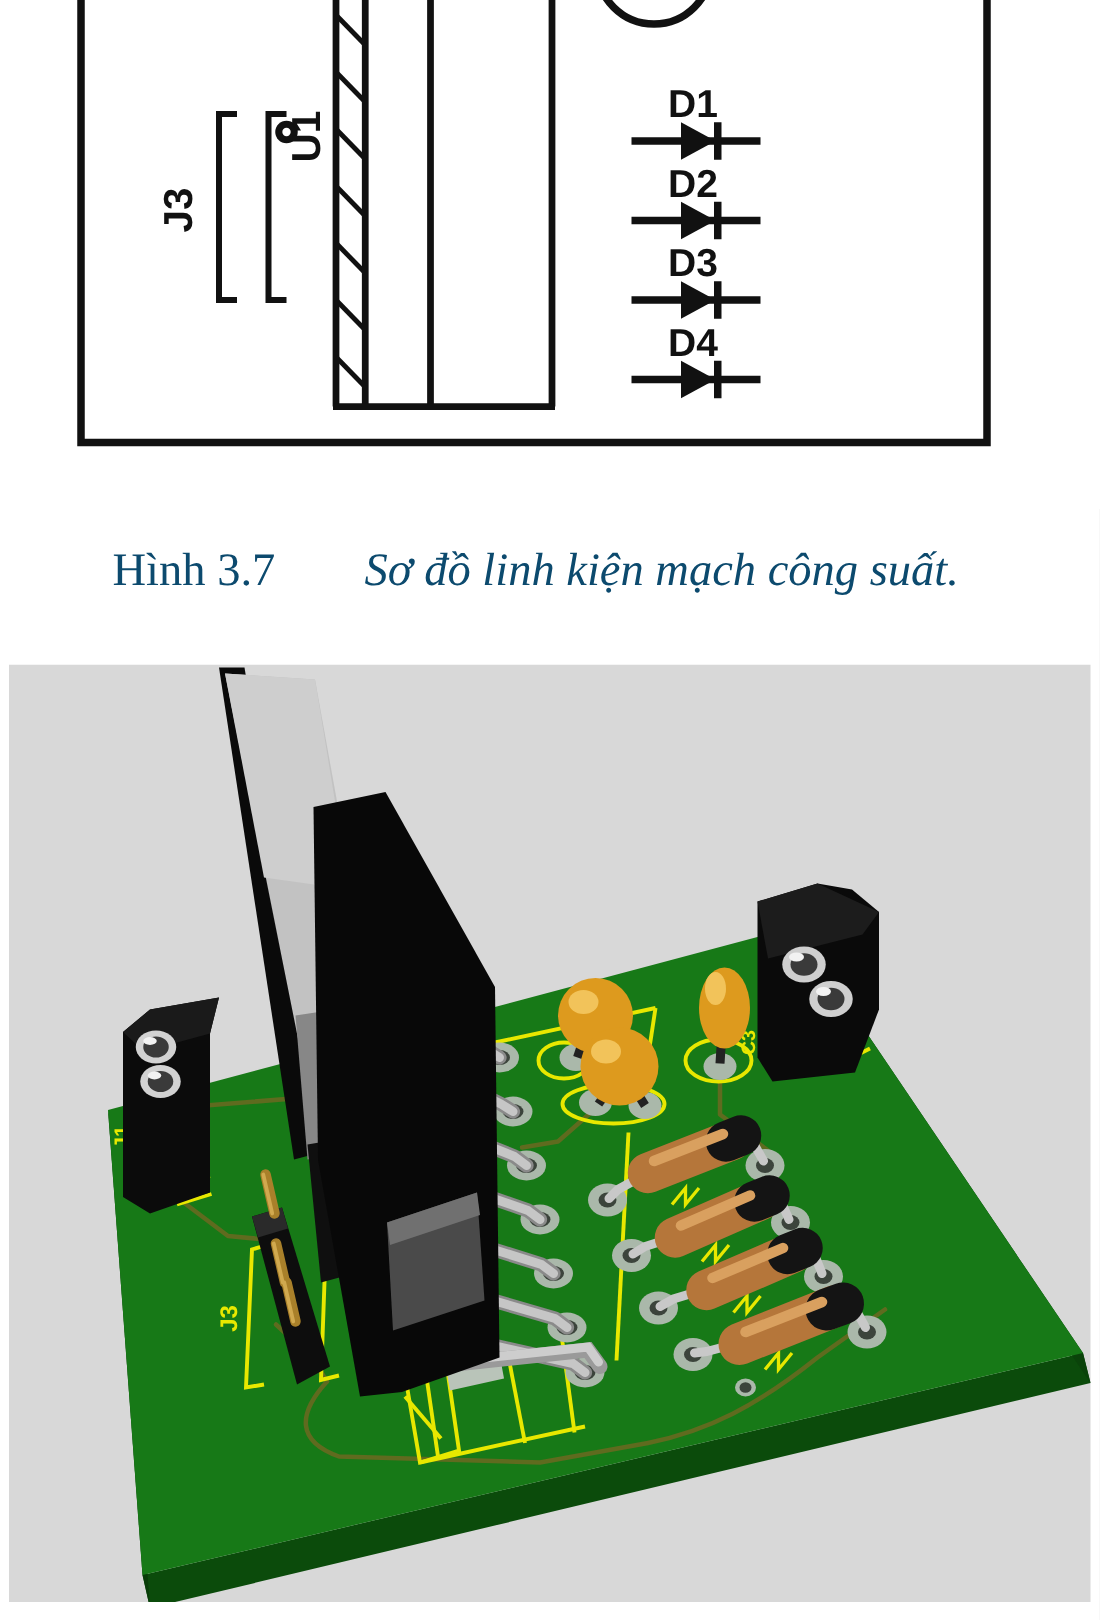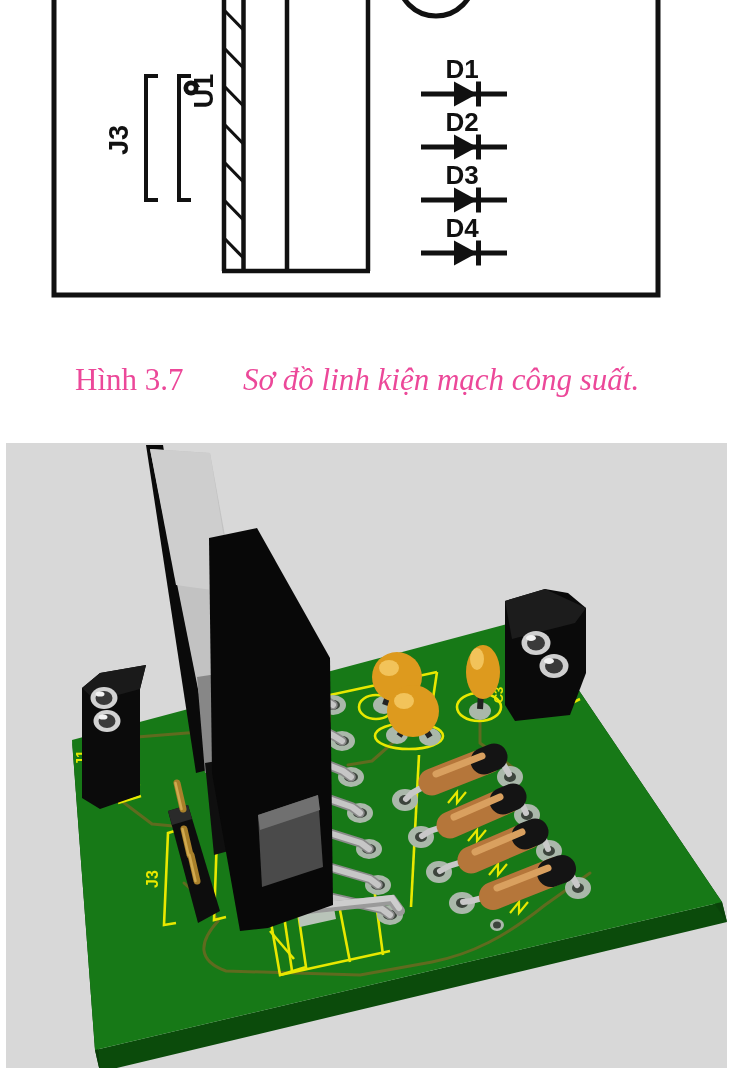--- a/index.html
+++ b/index.html
@@ -1,20 +1,20 @@
 <!DOCTYPE html>
 <html><head>
 <meta charset="utf-8">
 <style>
   html,body{margin:0;padding:0;background:#ffffff;}
   .page{position:relative;width:733px;height:1080px;background:#ffffff;overflow:hidden;
         font-family:"Liberation Serif",serif;}
   .schematic-svg{position:absolute;left:0;top:0;}
   .pcb-svg{position:absolute;left:0;top:443px;}
-  .caption{position:absolute;left:0;top:362px;width:733px;height:46px;font-size:31px;color:#ec4899;
+  .caption{position:absolute;left:0;top:362px;width:733px;height:46px;font-size:31px;color:#0c4a6e;
            white-space:nowrap;}
   .caption .fig-label{position:absolute;left:75px;top:0;font-style:normal;}
   .caption .fig-text{position:absolute;left:243px;top:0;font-style:italic;text-align:center;}
   text{user-select:none;}
 </style>
 </head>
 <body>
 
 <div class="page">
 

